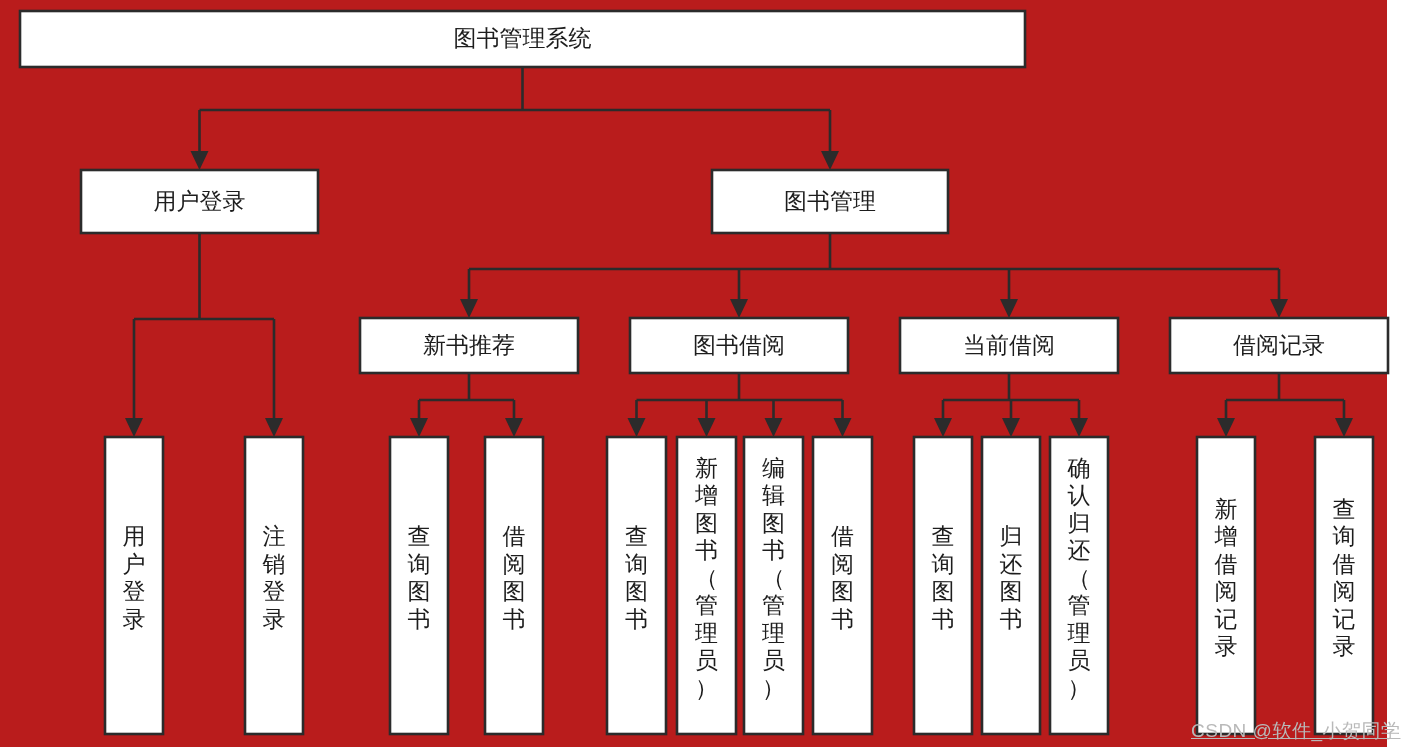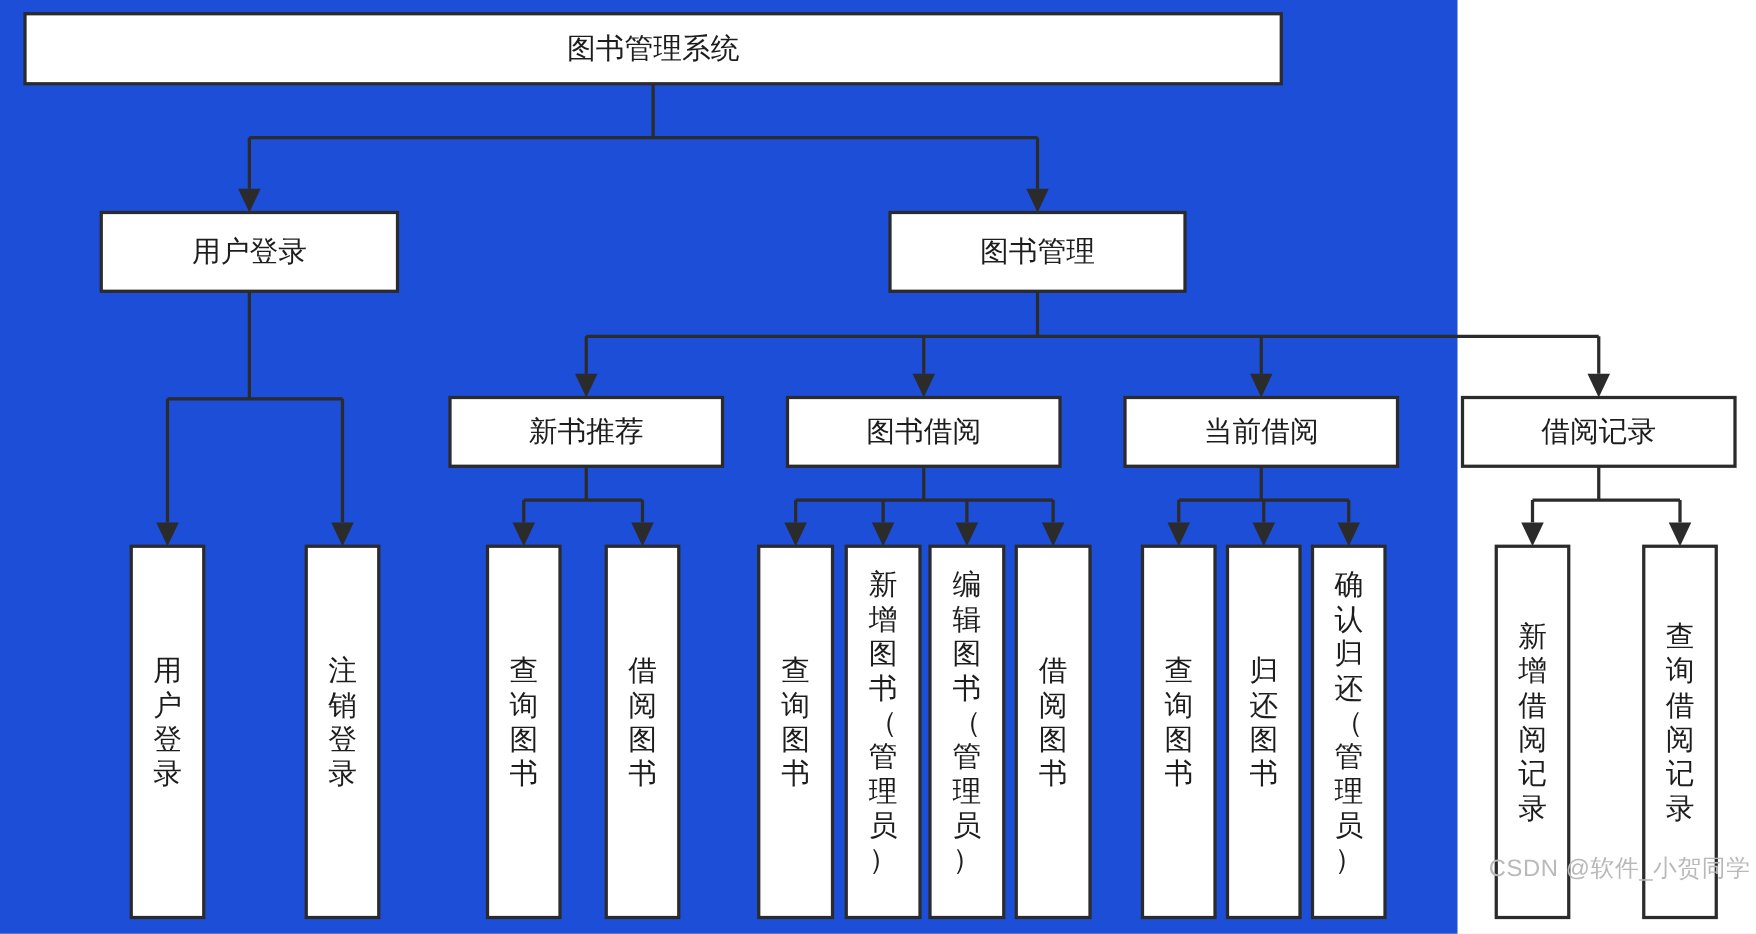--- a/index.html
+++ b/index.html
@@ -8,23 +8,23 @@
     background: #ffffff;
   }
   body {
     width: 1405px;
     height: 747px;
     overflow: hidden;
     font-family: "Liberation Sans", "DejaVu Sans", sans-serif;
   }
   #diagram-root {
     position: relative;
-    width: 1166px;
+    width: 1387px;
     height: 747px;
-    background: #1d4ed8;
+    background: #b91c1c;
   }
   svg#tree-svg {
     position: absolute;
     left: 0;
     top: 0;
     width: 1405px;
     height: 747px;
     display: block;
   }
   .node-rect {
@@ -216,14 +216,14 @@
         <g>
           <rect x="1197" y="437" width="58" height="297" class="node-rect"></rect>
           <text x="1226" class="node-label-v"><tspan x="1226" y="516.75">新</tspan><tspan x="1226" y="544.25">增</tspan><tspan x="1226" y="571.75">借</tspan><tspan x="1226" y="599.25">阅</tspan><tspan x="1226" y="626.75">记</tspan><tspan x="1226" y="654.25">录</tspan></text>
         </g>
         <g>
           <rect x="1315" y="437" width="58" height="297" class="node-rect"></rect>
           <text x="1344" class="node-label-v"><tspan x="1344" y="516.75">查</tspan><tspan x="1344" y="544.25">询</tspan><tspan x="1344" y="571.75">借</tspan><tspan x="1344" y="599.25">阅</tspan><tspan x="1344" y="626.75">记</tspan><tspan x="1344" y="654.25">录</tspan></text>
         </g>
       </g>
   </svg>
-  <div class="watermark" style="left:1191px; top:682px;">CSDN @软件_小贺同学</div>
+  <div class="watermark" style="left:1191px; top:718px;text-decoration:underline;">CSDN @软件_小贺同学</div>
 </div>
 
 </body></html>

